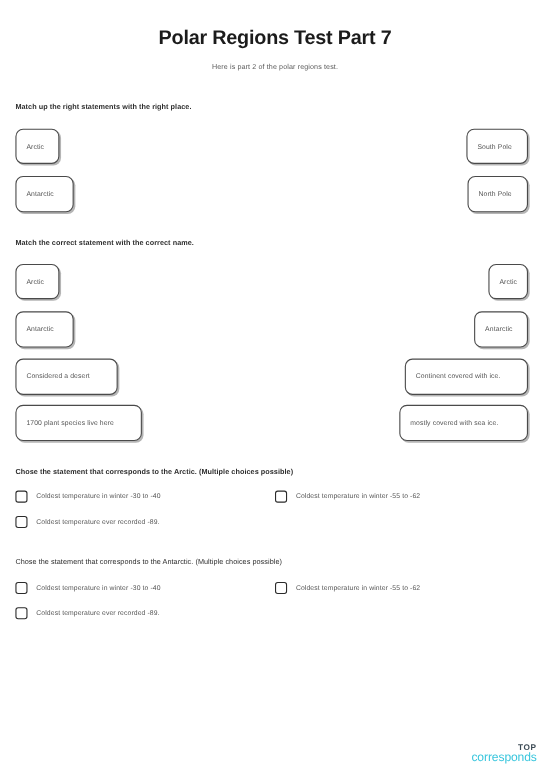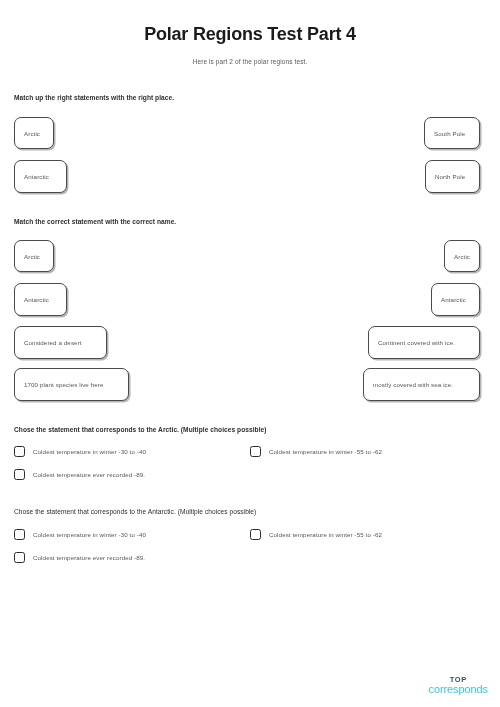--- a/index.html
+++ b/index.html
@@ -92,42 +92,42 @@
     color: #565656;
     white-space: nowrap;
     letter-spacing: 0.1px;
   }
 
   
   .footer-logo {
     position: absolute;
     right: 12px;
     bottom: 12px;
-    text-align: center;
+    text-align: right;
     line-height: 1;
   }
   .logo-top {
     font-size: 7.5px;
     font-weight: bold;
     color: #3d4b55;
     letter-spacing: 0.6px;
   }
   .logo-worksheets {
     font-size: 11px;
     color: #3ac6dd;
     letter-spacing: -0.1px;
     margin-top: 1px;
   }
 </style>
 </head>
 <body>
 
 <div class="page">
 
-  <div class="doc-title">Polar Regions Test Part 4</div>
+  <div class="doc-title">Polar Regions Test Part 7</div>
   <div class="doc-subtitle">Here is part 2 of the polar regions test.</div>
 
   <div class="section-heading bold" style="top:94px;">Match up the right statements with the right place.</div>
 
   <div class="match-box" style="left:14px; top:117px; width:40px; height:32px;">
     <span>Arctic</span>
   </div>
   <div class="match-box" style="left:14px; top:160px; width:53px; height:33px;">
     <span>Antarctic</span>
   </div>

